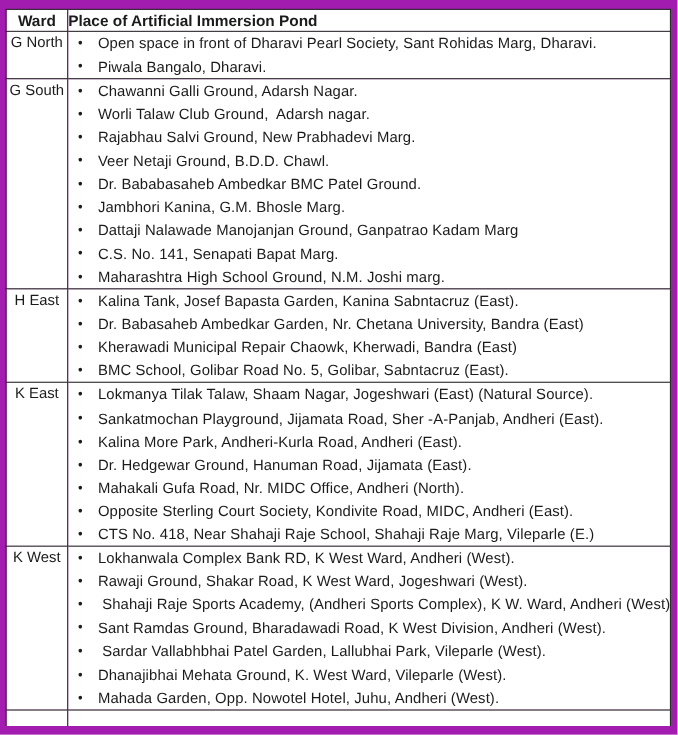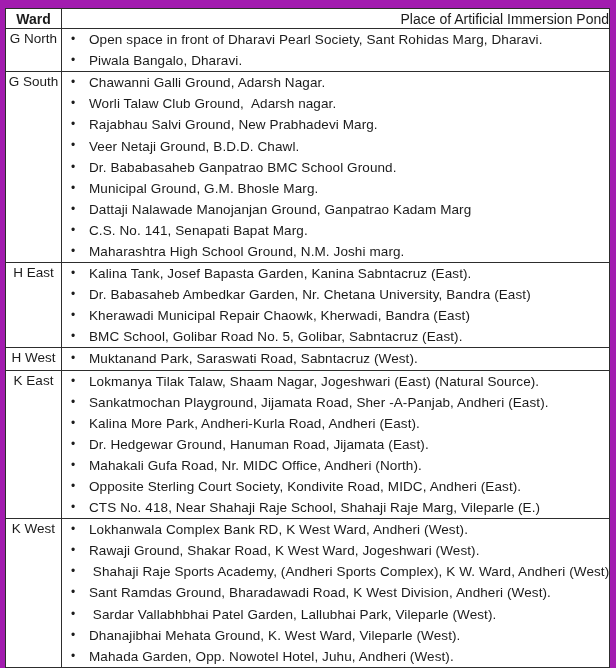--- a/index.html
+++ b/index.html
@@ -36,22 +36,22 @@
     width: 55px;
     height: 19px;
     font-size: 14px;
     font-weight: bold;
     text-align: center;
     vertical-align: middle;
   }
   th.place-head {
     height: 19px;
     font-size: 14px;
-    font-weight: normal;
-    text-align: right;
+    font-weight: bold;
+    text-align: left;
     vertical-align: middle;
   }
   td.ward-cell {
     vertical-align: top;
     text-align: center;
     font-size: 13.5px;
     padding-top: 2px;
     line-height: 19px;
     margin-top: 23px;
   }
@@ -131,26 +131,26 @@
       <span class="place-text">Rajabhau Salvi Ground, New Prabhadevi Marg.</span>
     </div>
 
     <div class="place-line">
       <span class="bullet">•</span>
       <span class="place-text">Veer Netaji Ground, B.D.D. Chawl.</span>
     </div>
 
     <div class="place-line">
       <span class="bullet">•</span>
-      <span class="place-text">Dr. Bababasaheb Ganpatrao BMC School Ground.</span>
-    </div>
-
-    <div class="place-line">
-      <span class="bullet">•</span>
-      <span class="place-text">Municipal Ground, G.M. Bhosle Marg.</span>
+      <span class="place-text">Dr. Bababasaheb Ambedkar BMC Patel Ground.</span>
+    </div>
+
+    <div class="place-line">
+      <span class="bullet">•</span>
+      <span class="place-text">Jambhori Kanina, G.M. Bhosle Marg.</span>
     </div>
 
     <div class="place-line">
       <span class="bullet">•</span>
       <span class="place-text">Dattaji Nalawade Manojanjan Ground, Ganpatrao Kadam Marg</span>
     </div>
 
     <div class="place-line">
       <span class="bullet">•</span>
       <span class="place-text">C.S. No. 141, Senapati Bapat Marg.</span>
@@ -183,31 +183,20 @@
       <span class="place-text">Kherawadi Municipal Repair Chaowk, Kherwadi, Bandra (East)</span>
     </div>
 
     <div class="place-line">
       <span class="bullet">•</span>
       <span class="place-text">BMC School, Golibar Road No. 5, Golibar, Sabntacruz (East).</span>
     </div>
   </td>
     </tr>
 
-    <tr>
-      <td class="ward-cell">
-        <span>H West</span>
-      </td>
-      <td class="places-cell">
-    <div class="place-line">
-      <span class="bullet">•</span>
-      <span class="place-text">Muktanand Park, Saraswati Road, Sabntacruz (West).</span>
-    </div>
-  </td>
-    </tr>
 
     <tr>
       <td class="ward-cell">
         <span>K East</span>
       </td>
       <td class="places-cell">
     <div class="place-line">
       <span class="bullet">•</span>
       <span class="place-text">Lokmanya Tilak Talaw, Shaam Nagar, Jogeshwari (East) (Natural Source).</span>
     </div>

